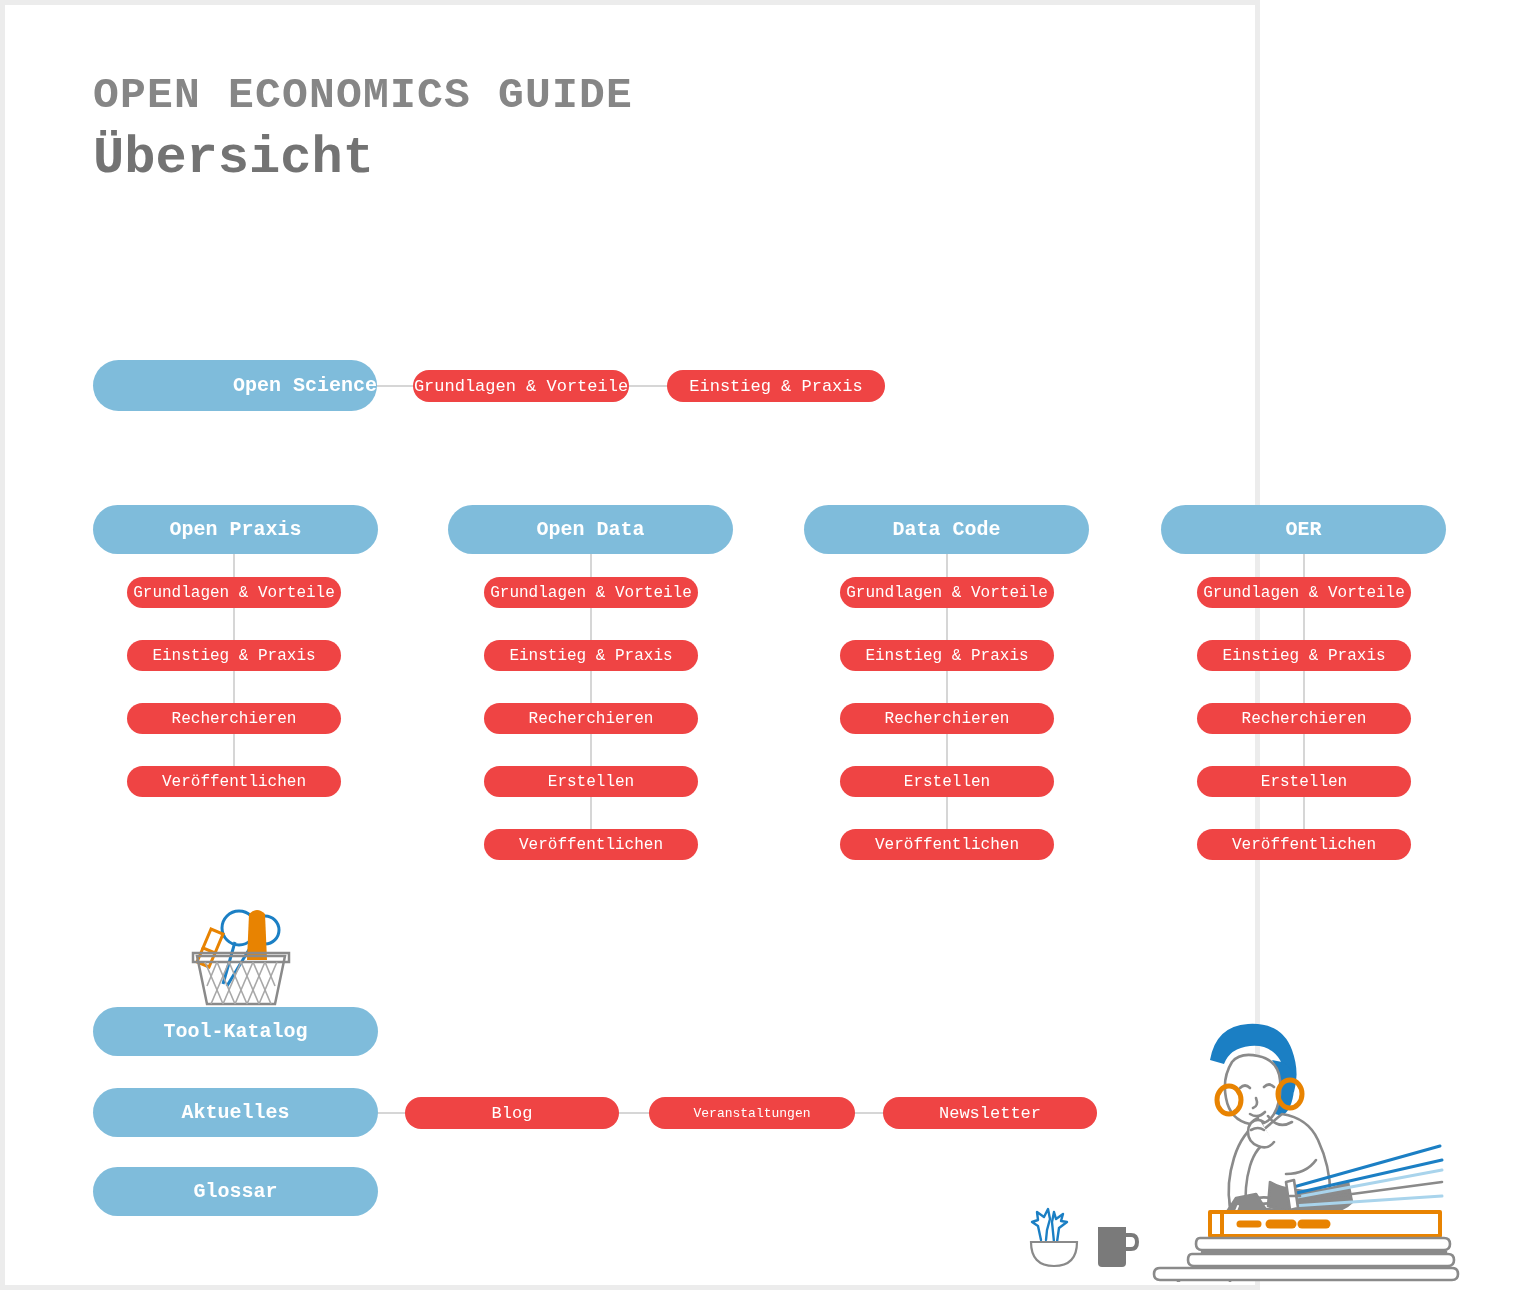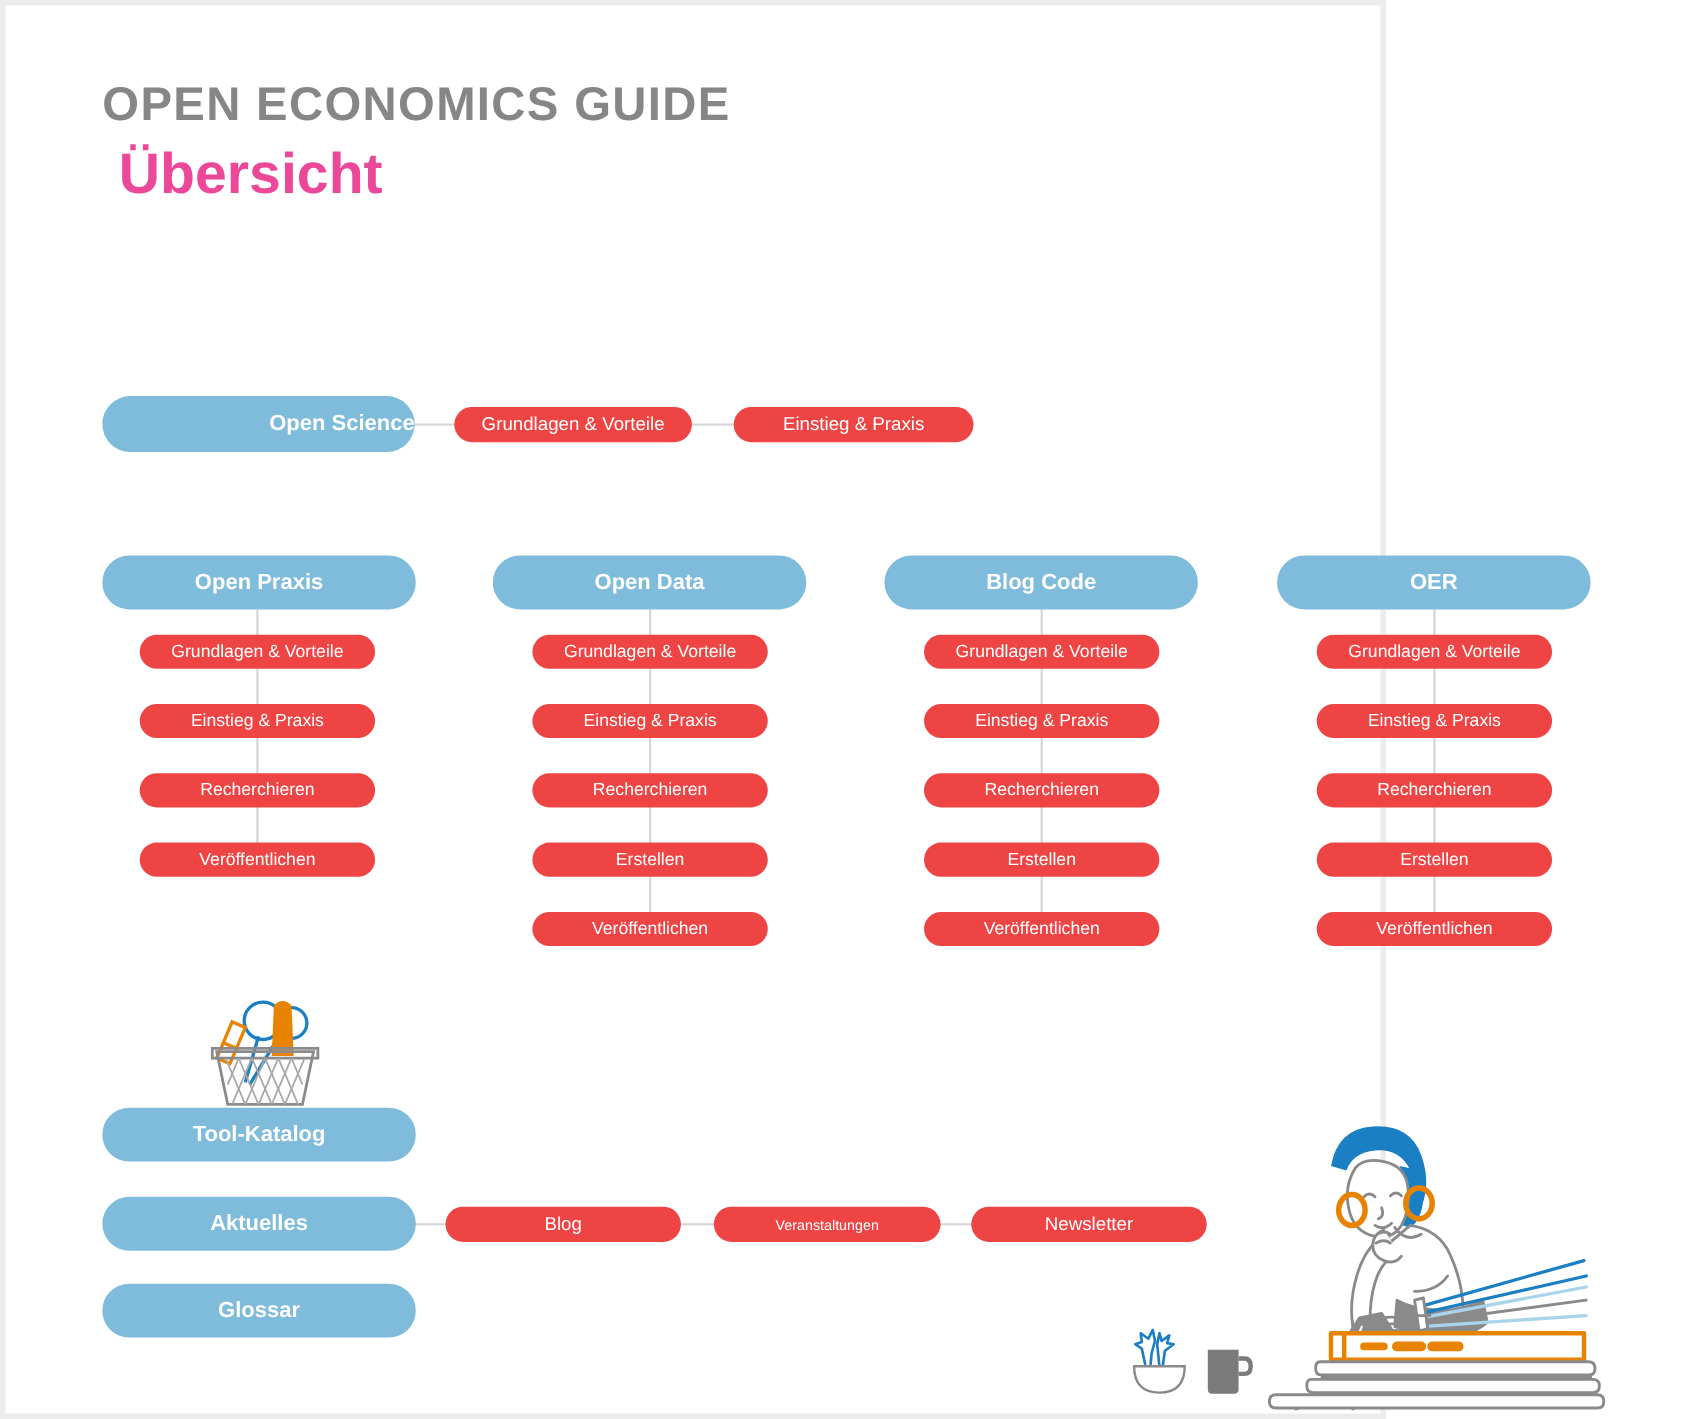--- a/index.html
+++ b/index.html
@@ -13,40 +13,40 @@
     position: relative;
   }
 
   #frame {
     position: absolute;
     left: 0; top: 0;
     width: 1260px;
     height: 1290px;
     border: 5px solid #ececec;
     background: #ffffff;
+    font-family: Liberation Mono, monospace;
   }
 
   
   #header { position: absolute; left: 88px; top: 66px; }
   #eyebrow {
     font-size: 43px;
     font-weight: bold;
     letter-spacing: 1.2px;
     color: #868686;
     line-height: 1.15;
     white-space: nowrap;
   }
   #page-title {
     font-size: 52px;
     font-weight: bold;
-    color: #ec4899;
+    color: #737373;
     line-height: 1.18;
     margin-top: 8px;
     white-space: nowrap;
-    margin-left: 15px;
   }
 
   
   .pill {
     position: absolute;
     display: flex;
     align-items: center;
     justify-content: center;
     border-radius: 999px;
     color: #ffffff;
@@ -130,21 +130,21 @@
   <div class="pill orange" style="left:479px; top:761px; width:214px; height:31px; font-size:16px;">
     <span>Erstellen</span>
   </div>
   <div class="pill orange" style="left:479px; top:824px; width:214px; height:31px; font-size:16px;">
     <span>Veröffentlichen</span>
   </div>
 
   <div class="conn-v" style="left:941px; top:549px; width:2px; height:291px;"></div>
 
   <div class="pill blue" style="left:799px; top:500px; width:285px; height:49px; font-size:20px;">
-    <span>Blog Code</span>
+    <span>Data Code</span>
   </div>
   <div class="pill orange" style="left:835px; top:572px; width:214px; height:31px; font-size:16px;">
     <span>Grundlagen &amp; Vorteile</span>
   </div>
   <div class="pill orange" style="left:835px; top:635px; width:214px; height:31px; font-size:16px;">
     <span>Einstieg &amp; Praxis</span>
   </div>
   <div class="pill orange" style="left:835px; top:698px; width:214px; height:31px; font-size:16px;">
     <span>Recherchieren</span>
   </div>

